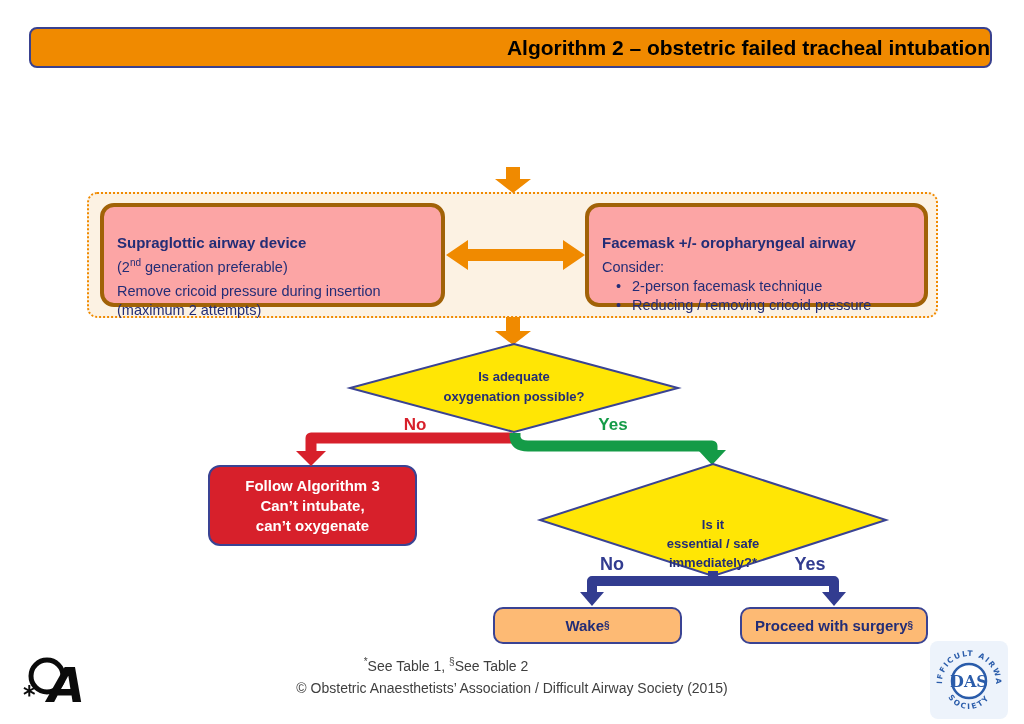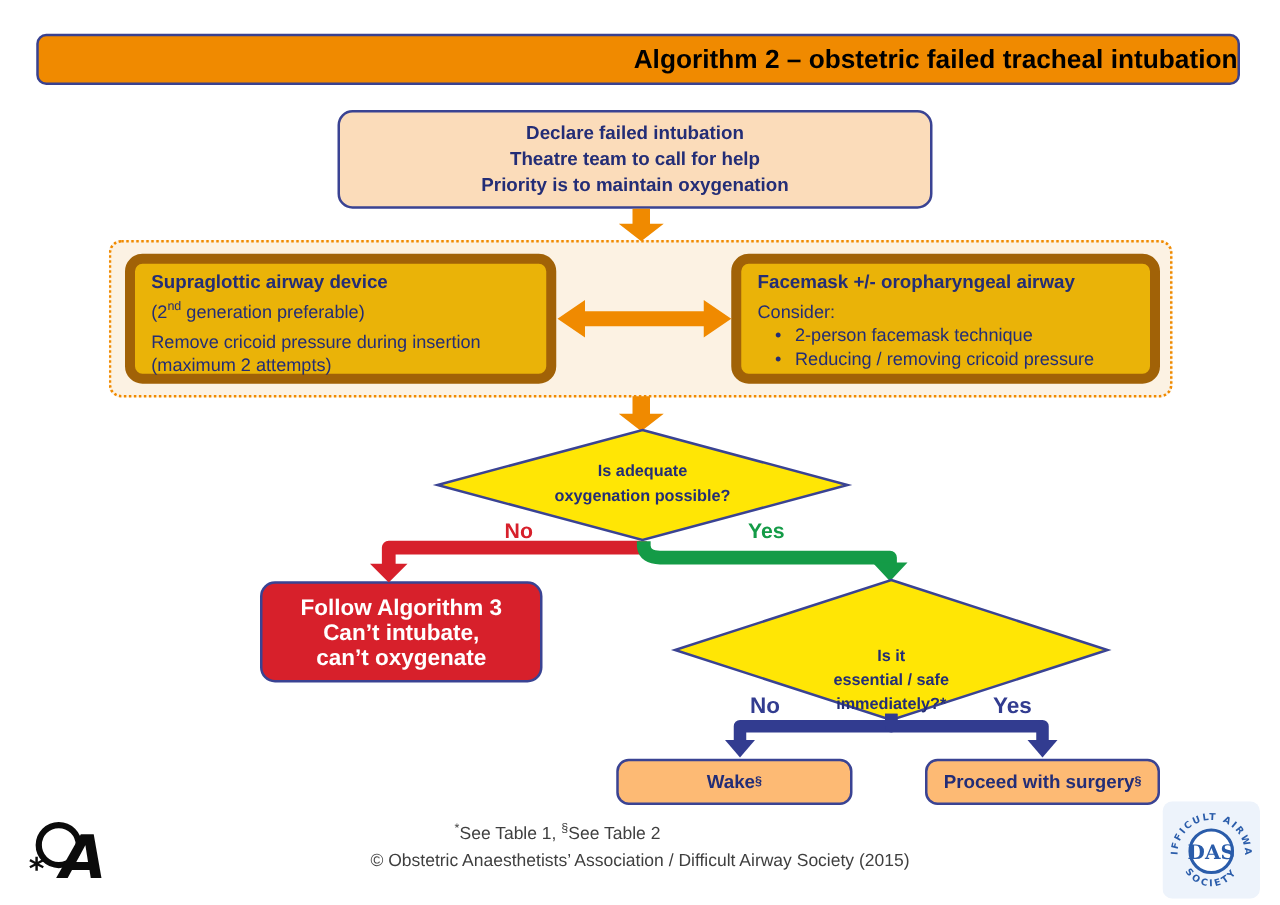--- a/index.html
+++ b/index.html
@@ -22,22 +22,22 @@
     display:flex;flex-direction:column;align-items:center;justify-content:center;
     color:#232D76;font-weight:bold;font-size:15px;line-height:21px;text-align:center;
   }
   
   .dotted-container{
     left:87px;top:192px;width:851px;height:126px;
     background:#FCF2E3;border:2px dotted #F08A00;border-radius:10px;
   }
   .device-box{
     top:203px;height:104px;
-    background:#eab308;border:8px solid #a16207;border-radius:14px;
-    color:#232D76;font-size:14.5px;padding:5px 13px;line-height:19px;
+    background:#fca5a5;border:4px solid #a16207;border-radius:14px;
+    color:#232D76;font-size:14.5px;padding:26px 13px;line-height:19px;
   }
   .device-box .heading{font-weight:bold;font-size:15px;margin-bottom:6px;}
   .device-box .row{margin-bottom:5px;}
   .supraglottic-box{left:100px;width:345px;}
   .facemask-box{left:585px;width:343px;}
   .bullet-row{display:flex;margin-left:14px;}
   .bullet-row .bullet{width:16px;}
   sup.sp{font-size:10px;vertical-align:super;line-height:0;}
   
   .diamond-text{
@@ -46,24 +46,24 @@
   .d1-text{left:363px;top:367px;width:302px;line-height:20px;}
   .d2-text{left:553px;top:482px;width:320px;margin-top:33px;}
   
   .branch-label{font-weight:bold;font-size:17px;text-align:center;width:60px;z-index:6;}
   .no1{left:385px;top:415px;color:#D7202B;}
   .yes1{left:583px;top:415px;color:#149B47;}
   .no2{left:582px;top:554px;color:#323C90;font-size:18px;}
   .yes2{left:780px;top:554px;color:#323C90;font-size:18px;}
   
   .algorithm3-box{
-    left:208px;top:465px;width:226px;height:81px;
+    left:208px;top:465px;width:209px;height:81px;
     background:#D7202B;border:2px solid #3A4393;border-radius:12px;
     display:flex;flex-direction:column;align-items:center;justify-content:center;
-    color:#ffffff;font-weight:bold;font-size:18px;line-height:20px;text-align:center;
+    color:#ffffff;font-weight:bold;font-size:15px;line-height:20px;text-align:center;
   }
   
   .outcome-box{
     top:607px;height:37px;background:#fdba74;border:2px solid #3A4393;border-radius:10px;
     display:flex;align-items:center;justify-content:center;
     color:#232D76;font-weight:bold;font-size:15px;
   }
   .wake-box{left:493px;width:189px;}
   .proceed-box{left:740px;width:188px;}
   
@@ -77,25 +77,20 @@
 </style>
 </head>
 <body>
 
 <div class="page">
 
   <div class="abs title-bar">
     <span>Algorithm 2 – obstetric failed tracheal intubation</span>
   </div>
 
-  <div class="abs declare-box">
-    <div>Declare failed intubation</div>
-    <div>Theatre team to call for help</div>
-    <div>Priority is to maintain oxygenation</div>
-  </div>
 
   <div class="abs dotted-container"></div>
 
   <div class="abs device-box supraglottic-box">
     <div class="heading">Supraglottic airway device</div>
     <div class="row"><span>(2</span><sup class="sp">nd</sup><span> generation preferable)</span></div>
     <div>Remove cricoid pressure during insertion</div>
     <div>(maximum 2 attempts)</div>
   </div>
 

